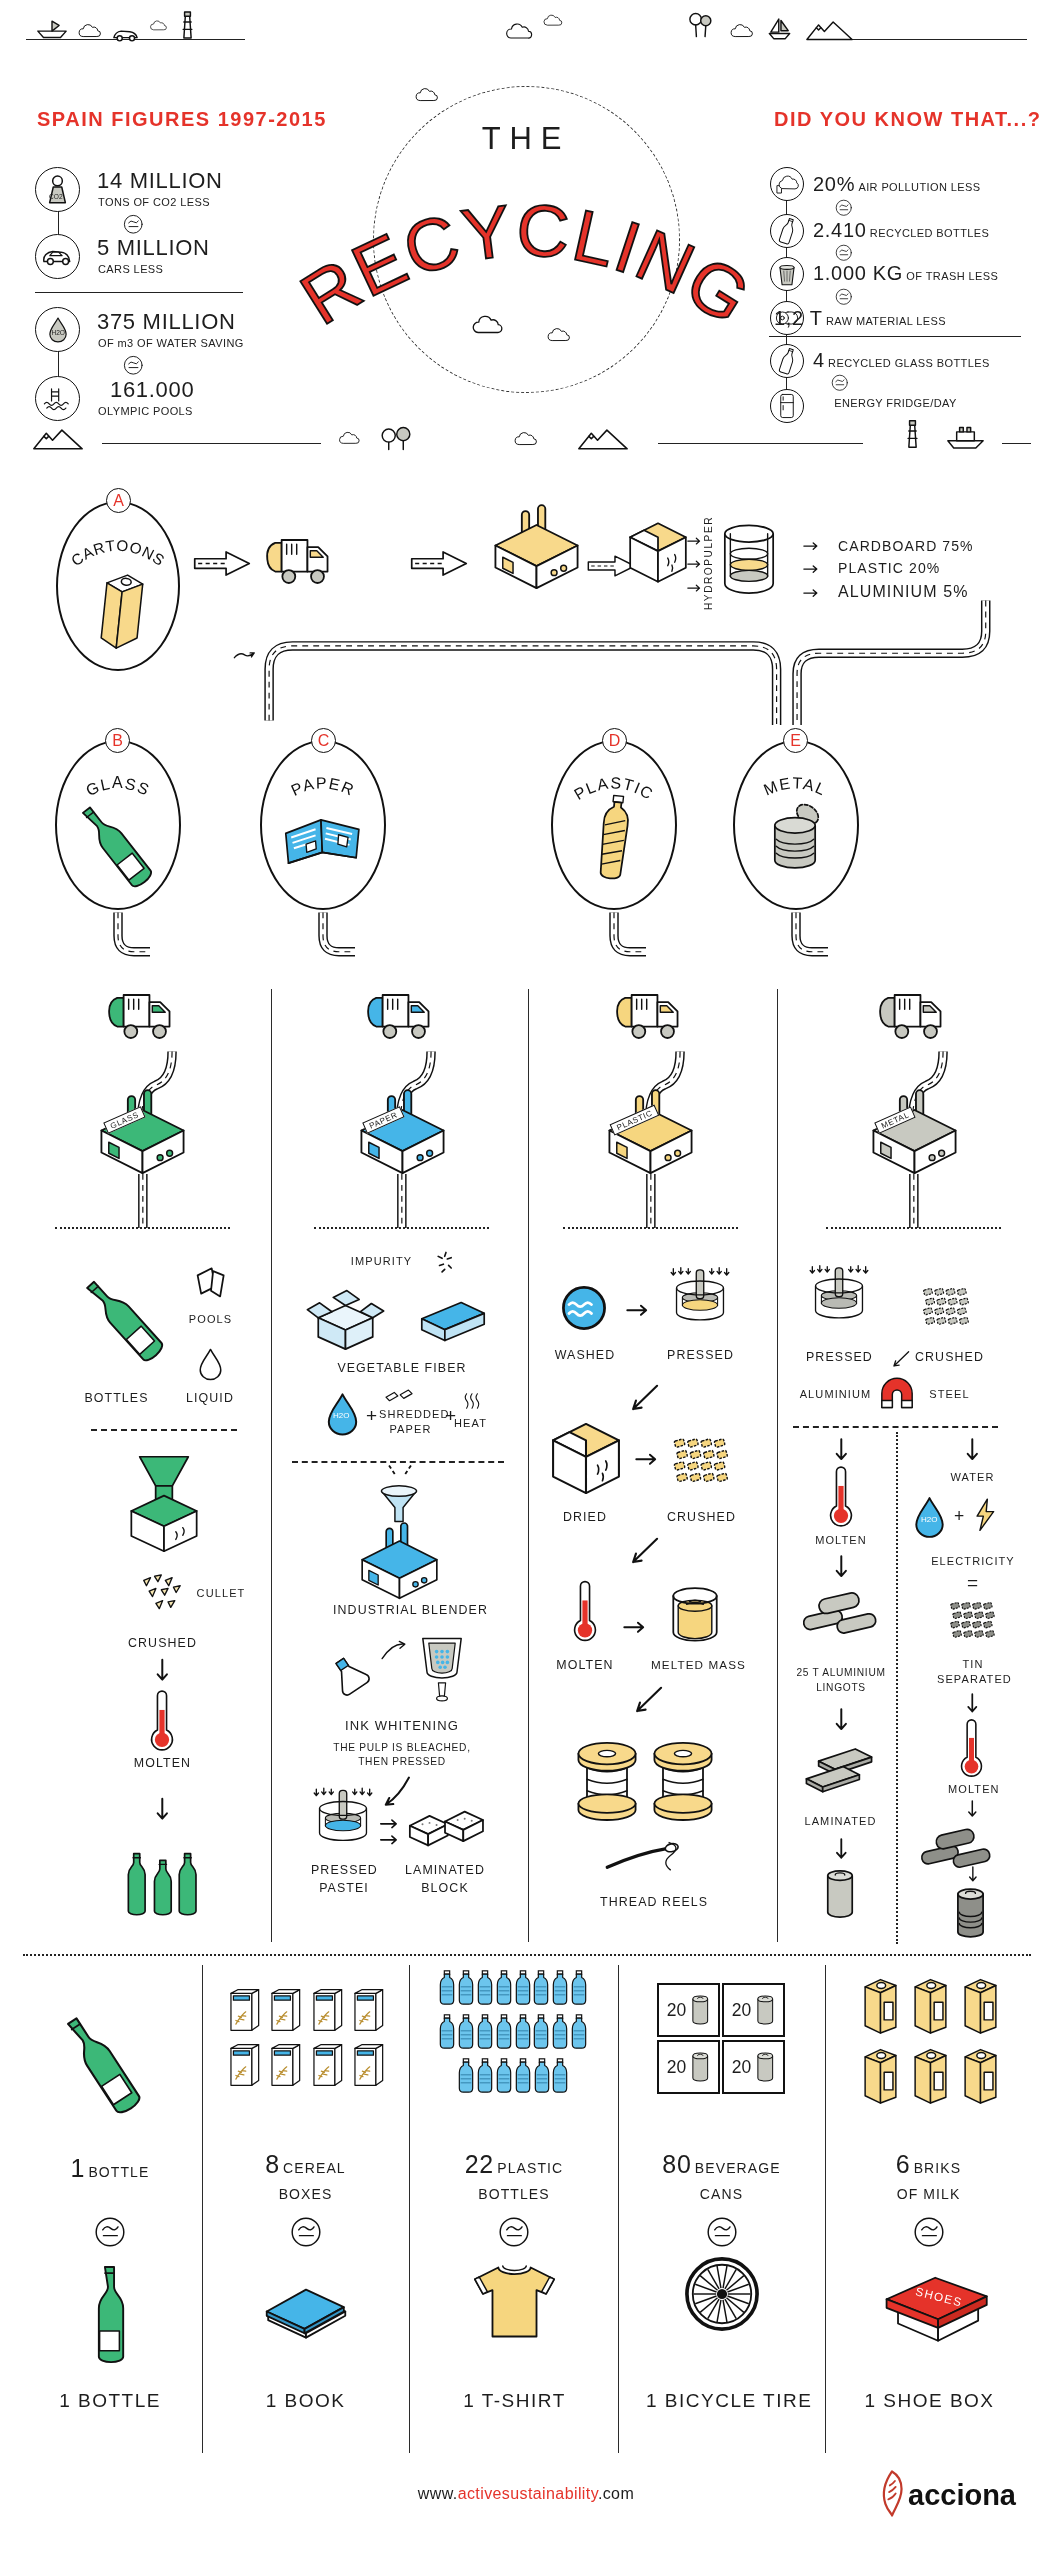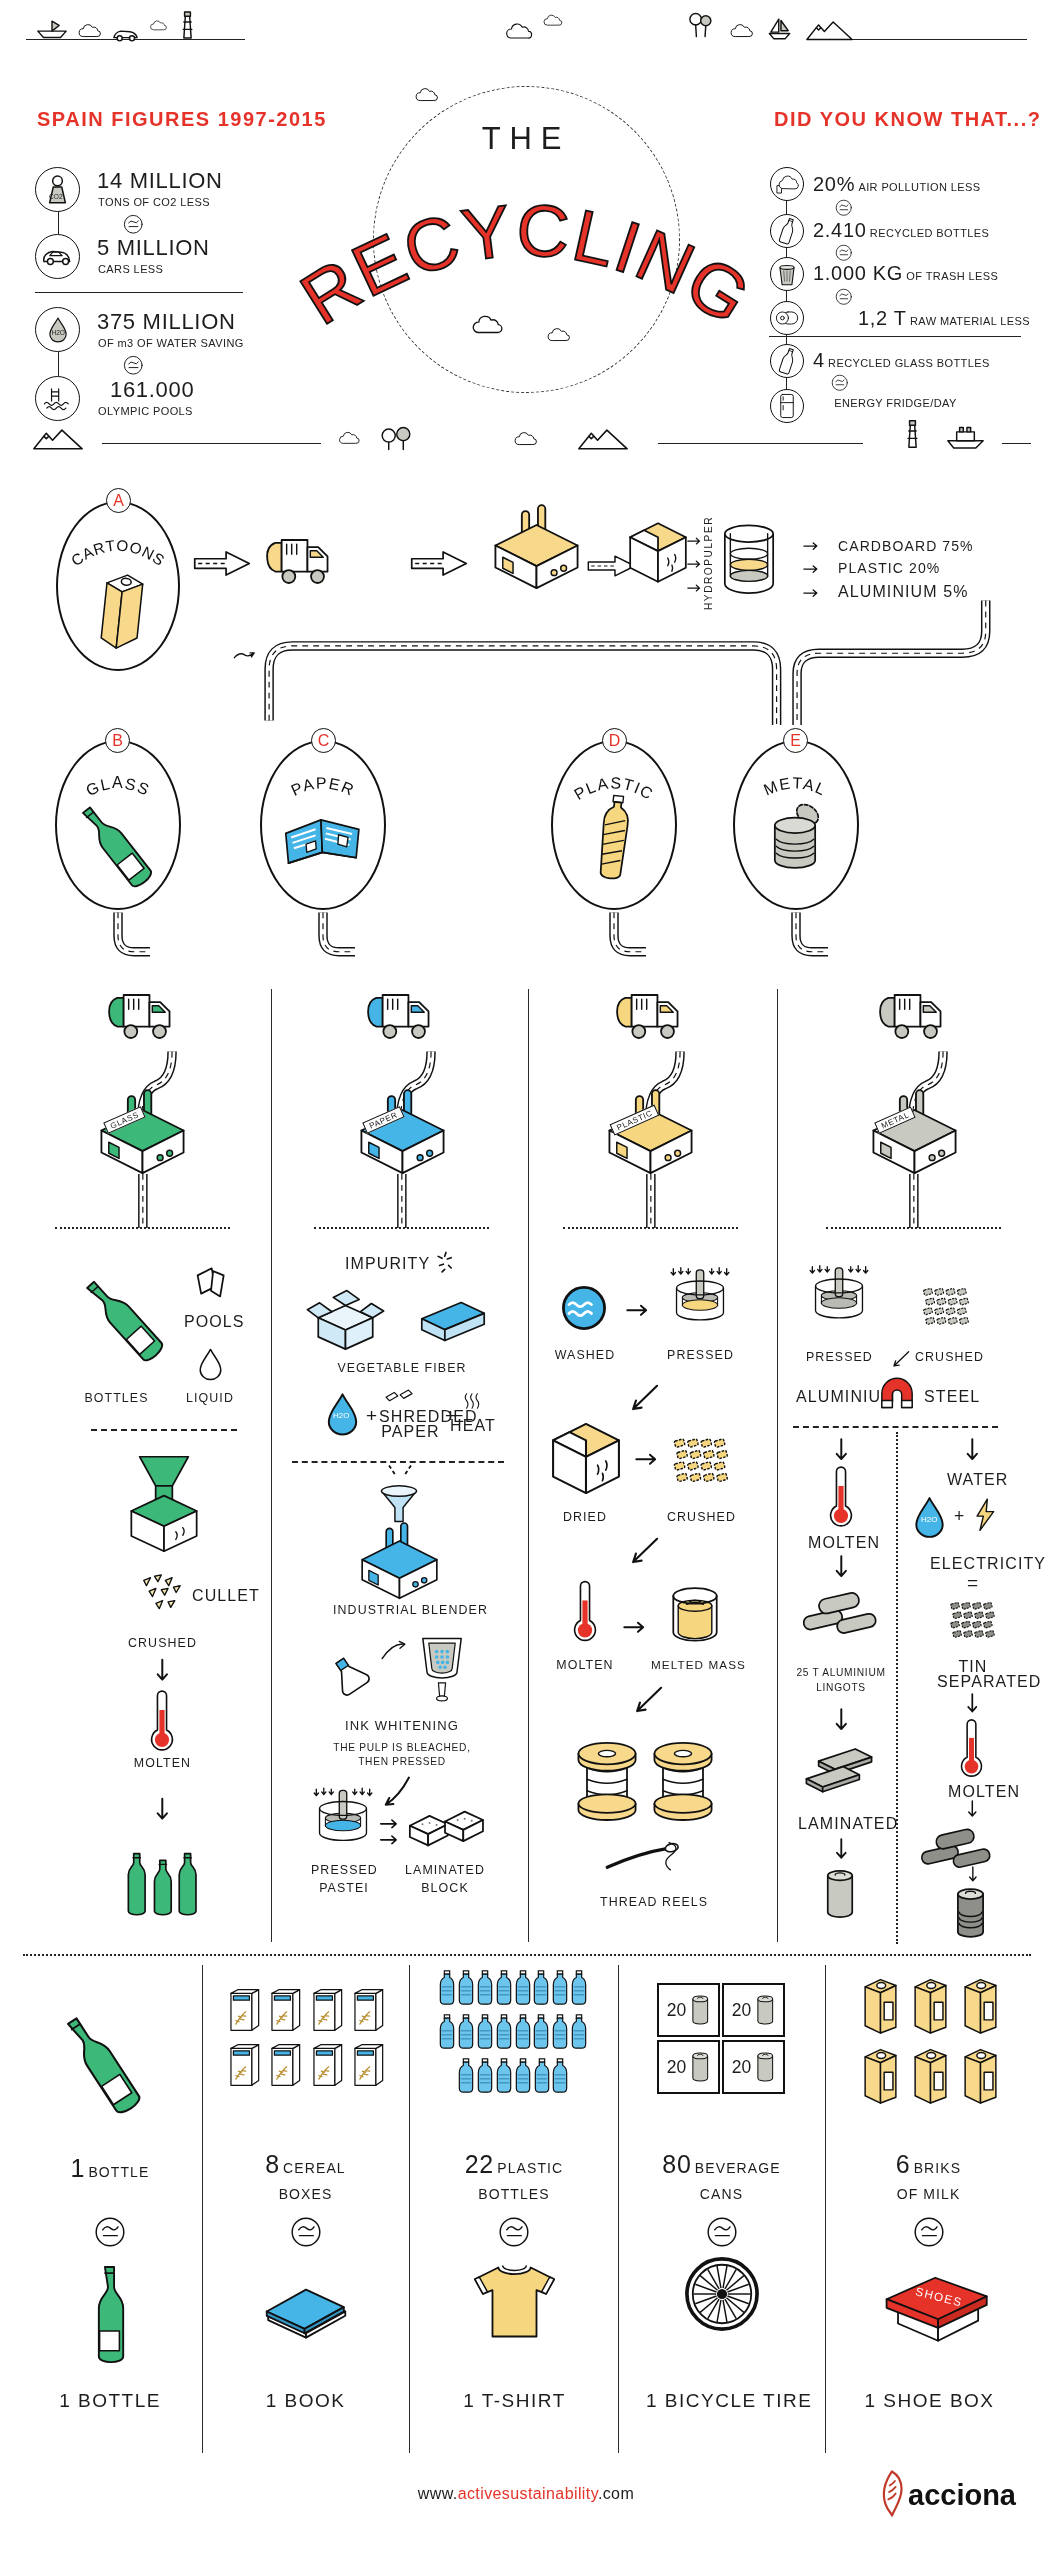--- a/index.html
+++ b/index.html
@@ -7,21 +7,21 @@
 .page{position:relative;width:1053px;height:2576px;background:#fff;font-family:"Liberation Sans",sans-serif;color:#1d1d1d;overflow:hidden}
 .a{position:absolute}
 .ic{display:block}
 .ic svg{display:block;width:100%;height:100%}
 svg text{font-family:"Liberation Sans",sans-serif}
 .red{color:#e5332a}
 .sec-title{font-size:20px;letter-spacing:1.5px;color:#e5332a;white-space:nowrap;font-weight:bold}
 .val{font-size:22px;letter-spacing:0.7px;white-space:nowrap}
 .lab{font-size:11px;letter-spacing:0.4px;white-space:nowrap;color:#222}
 .step{font-size:12.4px;letter-spacing:1.1px;text-align:center;white-space:nowrap;color:#1d1d1d}
-.small{font-size:16px}
+.small{font-size:11px}
 .ctr{text-align:center}
 .hline{border-top:1.8px solid #222}
 .vlink{border-left:1.5px solid #222;width:0}
 .dash{border-top:2.2px dashed #222}
 .dots{border-top:2.9px dotted #222}
 .dotv{border-left:2.2px dotted #222;width:0}
 .sep{border-left:1.5px solid #2b2b2b;width:0}
 .ellipse{border:2.2px solid #111;border-radius:50%;background:#fff}
 .badge{width:25px;height:25px;border:1.8px solid #111;border-radius:50%;background:#fff;color:#e5332a;font-size:16px;display:flex;align-items:center;justify-content:center;z-index:3}
 .iconcirc{border:1.8px solid #111;border-radius:50%;background:#fff;display:flex;align-items:center;justify-content:center;position:absolute}
@@ -254,21 +254,21 @@
     </span>
   <div class="iconcirc" style="left:770px;top:301px;width:34px;height:34px">
       <span class="ic" style="width:25px;height:16px">
         <svg viewBox="0 0 54 34">
           <rect x="15" y="4" width="34" height="26" rx="13" fill="#fff" stroke="#111" stroke-width="2" stroke-linecap="round" stroke-linejoin="round"></rect>
           <circle cx="16" cy="17" r="13" fill="#fff" stroke="#111" stroke-width="2" stroke-linecap="round" stroke-linejoin="round"></circle>
           <circle cx="16" cy="17" r="4" fill="#fff" stroke="#111" stroke-width="2" stroke-linecap="round" stroke-linejoin="round"></circle>
         </svg>
       </span>
     </div>
-  <div class="a nw" style="left:858px;top:307px"><span class="val" style="font-size:20px">1,2 T</span> <span class="lab">RAW MATERIAL LESS</span></div>
+  <div class="a nw" style="left:774px;top:307px"><span class="val" style="font-size:20px">1,2 T</span> <span class="lab">RAW MATERIAL LESS</span></div>
   <span class="a hline" style="left:769px;top:336px;width:252px"></span>
   <div class="iconcirc" style="left:770px;top:344px;width:34px;height:34px">
       <span class="ic" style="width:13px;height:28px;transform:rotate(18deg)">
         <svg viewBox="0 0 26 56">
           <path d="M9 3h8v9c0 5 6 7 6 15v22a4 4 0 0 1-4 4H7a4 4 0 0 1-4-4V27c0-8 6-10 6-15z" fill="#fff" stroke="#111" stroke-width="2" stroke-linecap="round" stroke-linejoin="round"></path>
           <line x1="9" y1="7" x2="17" y2="7" stroke="#111" stroke-width="2" stroke-linecap="round" stroke-linejoin="round"></line>
         </svg>
       </span>
     </div>
   <div class="a nw" style="left:813px;top:349px"><span class="val" style="font-size:20px">4</span> <span class="lab">RECYCLED GLASS BOTTLES</span></div>

